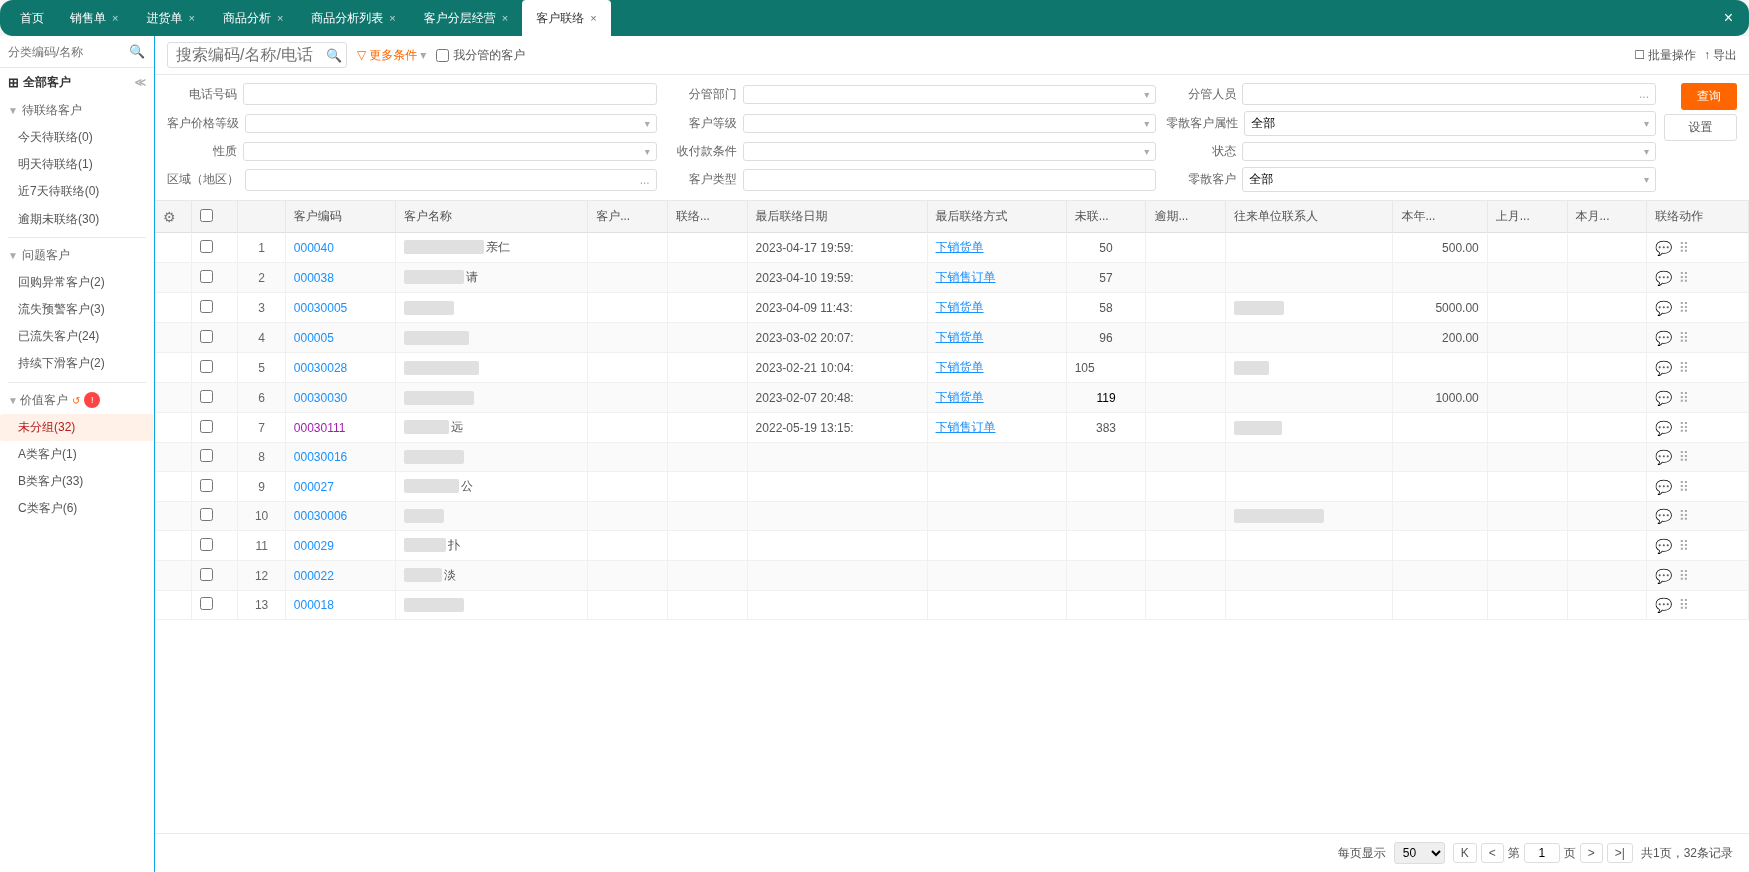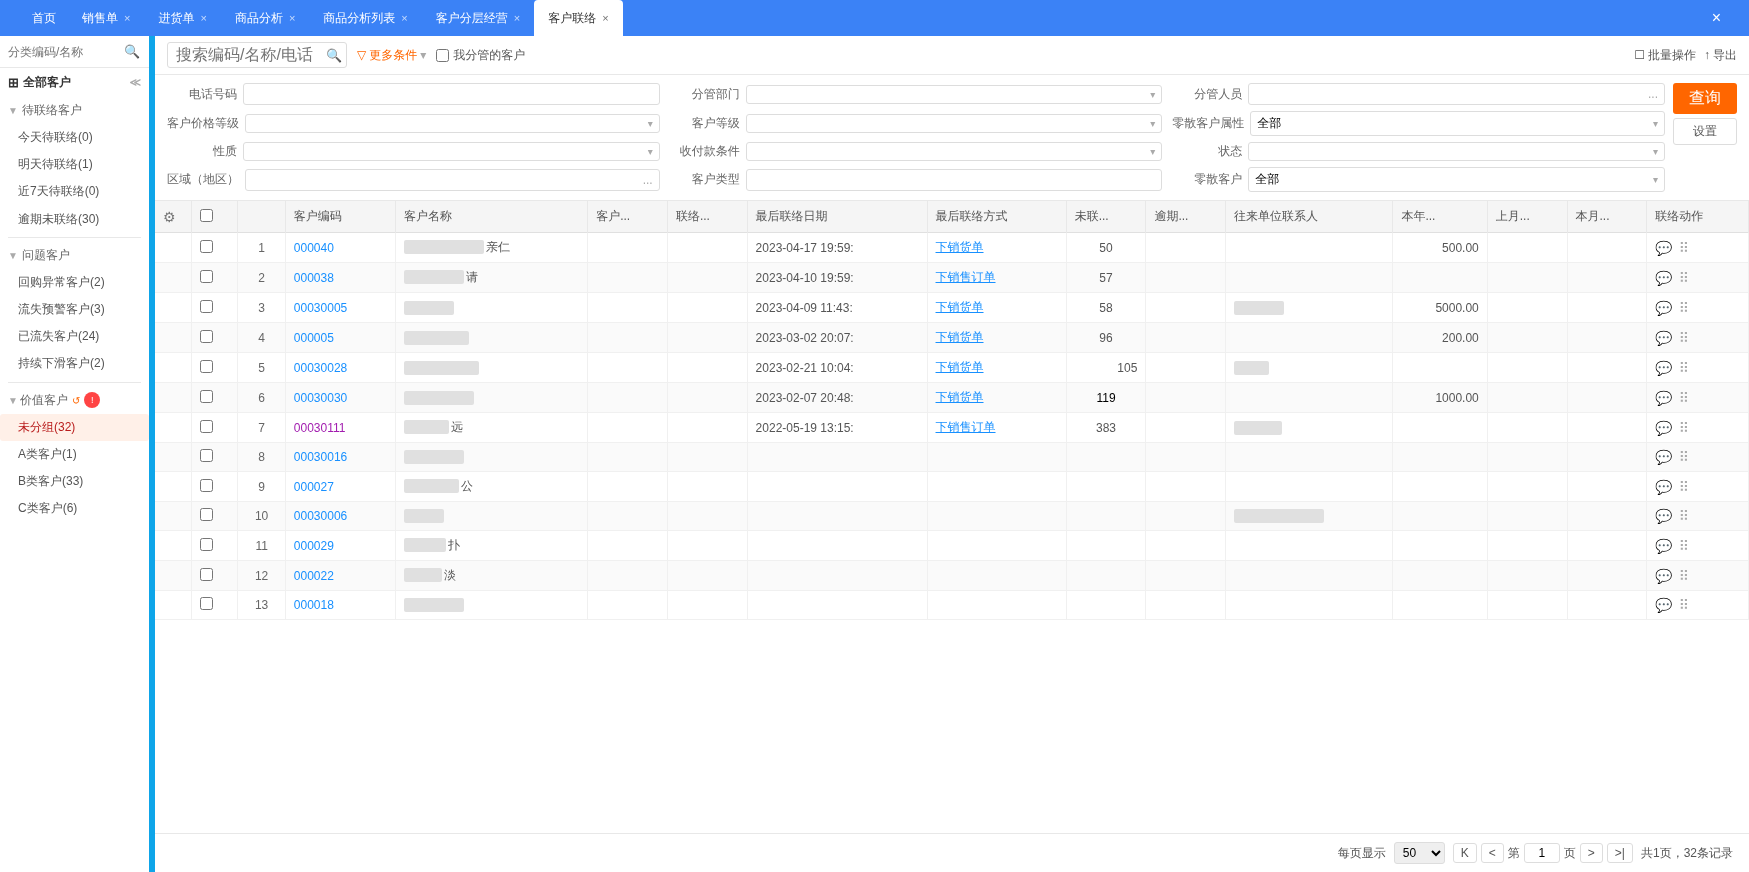--- a/index.html
+++ b/index.html
@@ -1,24 +1,25 @@
 <!DOCTYPE html>
 <html><head>
   <meta charset="utf-8">
   <style>
     * { box-sizing: border-box; margin: 0; padding: 0; font-family: 'Microsoft YaHei', Arial, sans-serif; font-size: 12px; }
     body { background: #f5f5f5; overflow: hidden; }
 
     
     .top-nav {
-      background: #3b82f6;
+      background: #0f766e;
       display: flex;
       align-items: center;
       height: 36px;
-      padding: 0 20px;
+      padding: 0 8px;
+      border-radius: 13px;
     }
     .top-nav .tab {
       padding: 0 14px;
       height: 36px;
       display: flex;
       align-items: center;
       color: #fff;
       cursor: pointer;
       font-size: 13px;
       white-space: nowrap;
@@ -50,21 +51,21 @@
     
     .main-layout {
       display: flex;
       height: calc(100vh - 36px);
     }
 
     
     .sidebar {
       width: 155px;
       background: #fff;
-      border-right: 6px solid #0ea5e9;
+      border-right: 1px solid #0ea5e9;
       overflow-y: auto;
       flex-shrink: 0;
     }
     .sidebar-search {
       display: flex;
       align-items: center;
       padding: 8px;
       border-bottom: 1px solid #e8e8e8;
     }
     .sidebar-search input {
@@ -248,21 +249,22 @@
       gap: 4px;
       margin-left: 8px;
     }
     .btn-query {
       background: #f60;
       color: #fff;
       border: none;
       border-radius: 3px;
       padding: 5px 16px;
       cursor: pointer;
-      font-size: 16px;
+      font-size: 12px;
+      margin-left: 17px;
     }
     .btn-reset {
       background: #fff;
       color: #555;
       border: 1px solid #ddd;
       border-radius: 3px;
       padding: 4px 14px;
       cursor: pointer;
       font-size: 12px;
     }
@@ -721,21 +723,21 @@
             <tr style="background: rgb(255, 255, 255);">
     <td></td>
     <td><input type="checkbox" style=""></td>
     <td style="color:#666;text-align:center;">5</td>
     <td style="color:#1890ff;cursor:pointer;">00030028</td>
     <td><span class="blurred" style="width:75px;">&nbsp;&nbsp;&nbsp;&nbsp;&nbsp;&nbsp;&nbsp;</span></td>
     <td></td>
     <td></td>
     <td style="color:#555;">2023-02-21 10:04:</td>
     <td><span class="link-text">下销货单</span></td>
-    <td style="text-align:right;color:#555;">105</td>
+    <td style="text-align:left;color:#555;">105</td>
     <td></td>
     <td><span class="blurred" style="width:35px;">&nbsp;&nbsp;&nbsp;&nbsp;&nbsp;&nbsp;&nbsp;</span></td>
     <td style="text-align:right;color:#555;"></td>
     <td></td>
     <td></td>
     <td>
       <div class="action-icons">
         <span class="action-icon" title="联络">💬</span>
         <span class="action-icon" title="更多">⠿</span>
       </div>

